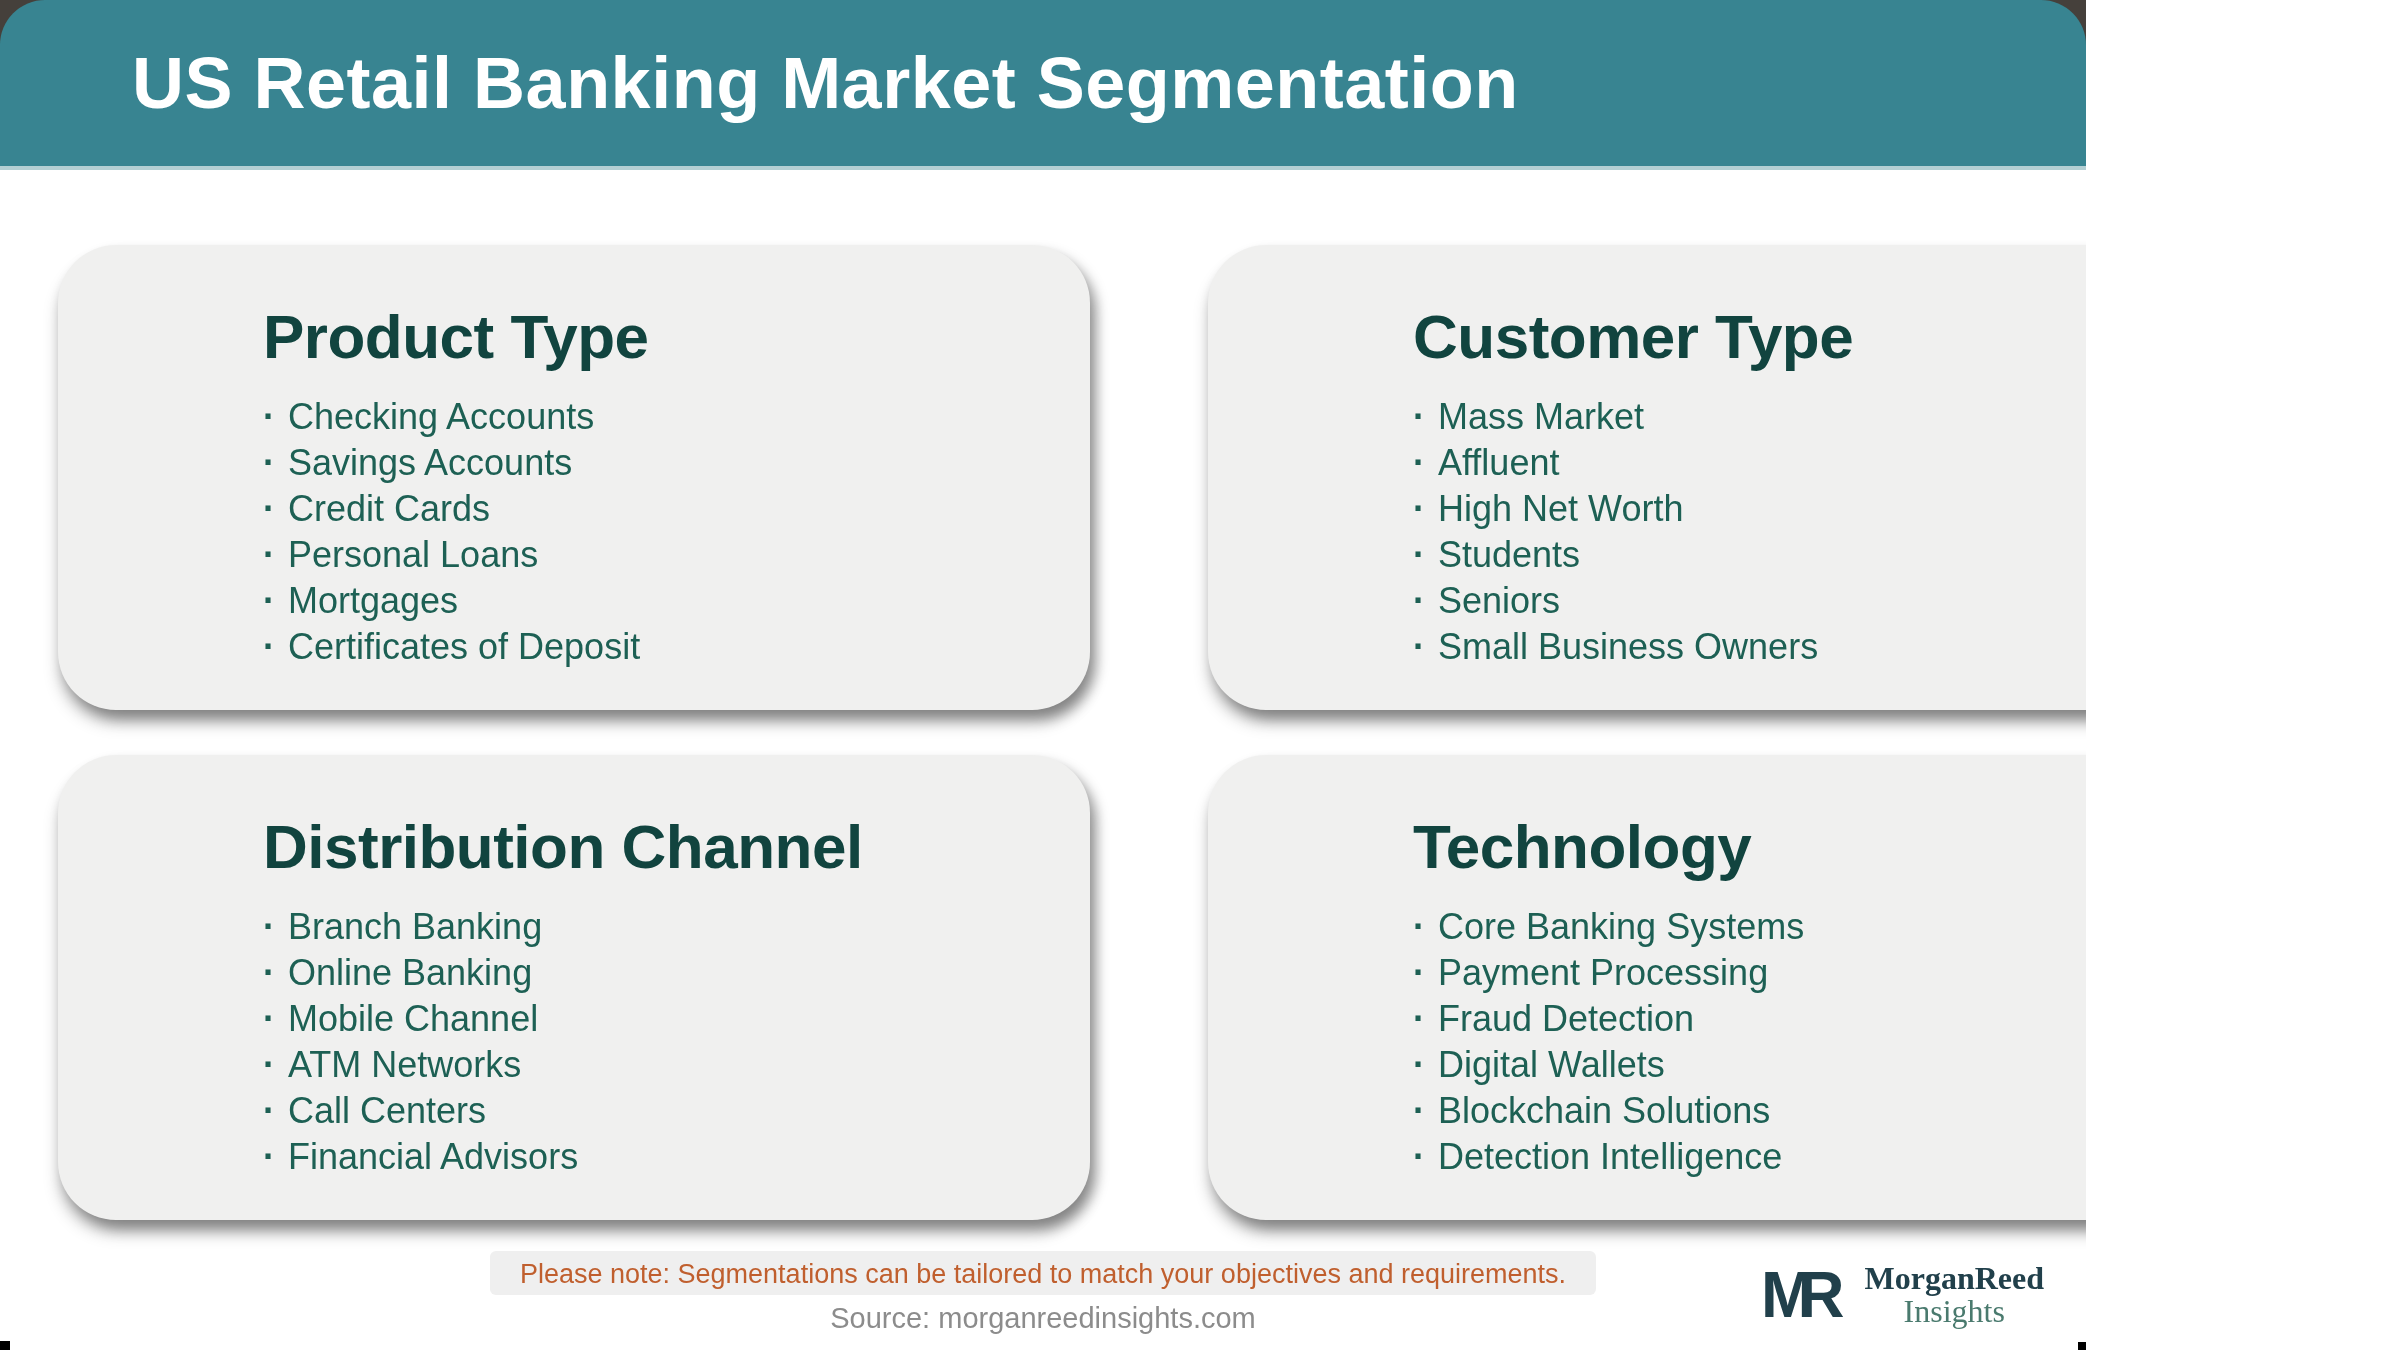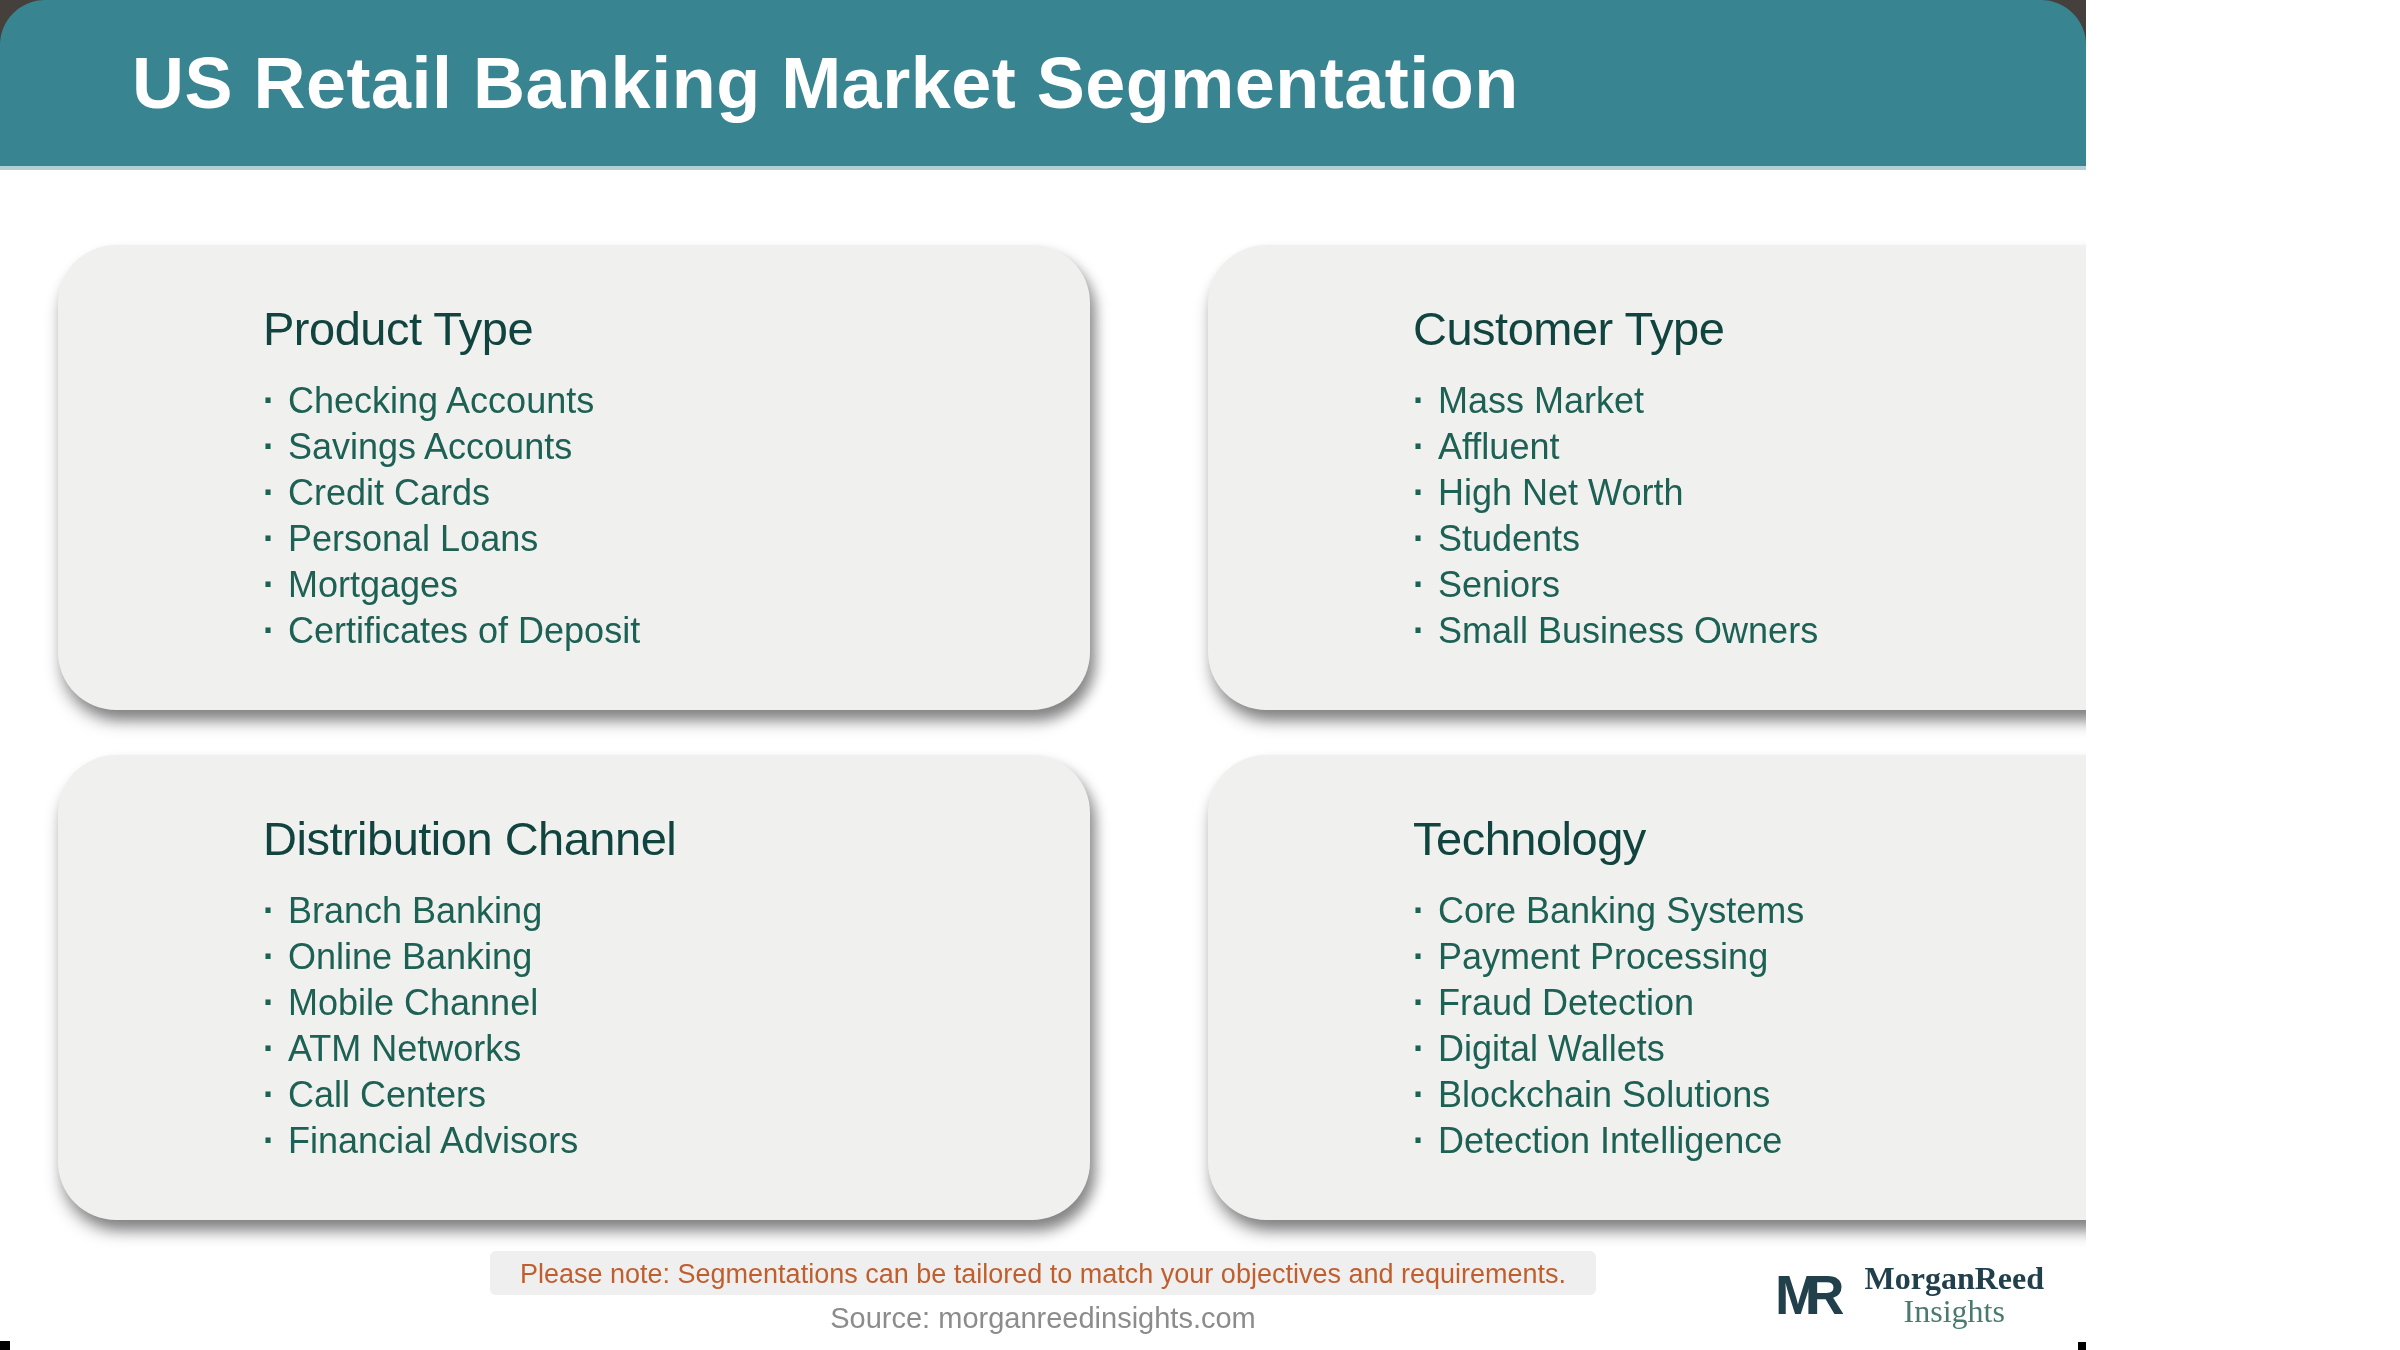--- a/index.html
+++ b/index.html
@@ -53,21 +53,21 @@
     column-gap:118px;row-gap:45px;
   }
   .card{
     background:var(--card-bg);
     border-radius:58px;
     box-shadow:6px 9px 13px rgba(0,0,0,0.38), 0 14px 16px rgba(0,0,0,0.18);
     padding:56px 40px 0 205px;
   }
   .card-title{
     color:var(--heading-color);
-    font-size:47px;font-weight:normal;letter-spacing:-0.5px;
+    font-size:62px;font-weight:bold;letter-spacing:-0.5px;
     margin-bottom:22px;
   }
   .card-list{list-style:none;}
   .card-item{
     display:flex;align-items:baseline;
     color:var(--item-color);
     font-size:36px;font-weight:500;
     line-height:46px;
   }
   .bullet{margin-right:13px;font-weight:bold;}
@@ -88,21 +88,21 @@
     text-align:center;
     color:var(--source-color);
     font-size:29px;
   }
   .logo{
     position:absolute;top:1262px;right:42px;
     display:flex;align-items:center;
   }
   .monogram{
     color:var(--logo-dark);
-    font-size:55px;font-weight:bold;
+    font-size:64px;font-weight:bold;
     letter-spacing:-16px;
     line-height:66px;
     margin-right:24px;
     padding-right:12px;
   }
   .logo-text{display:flex;flex-direction:column;justify-content:center;align-items:center;}
   .logo-name{
     font-family:"Liberation Serif", serif;
     font-weight:bold;
     color:var(--logo-dark);

